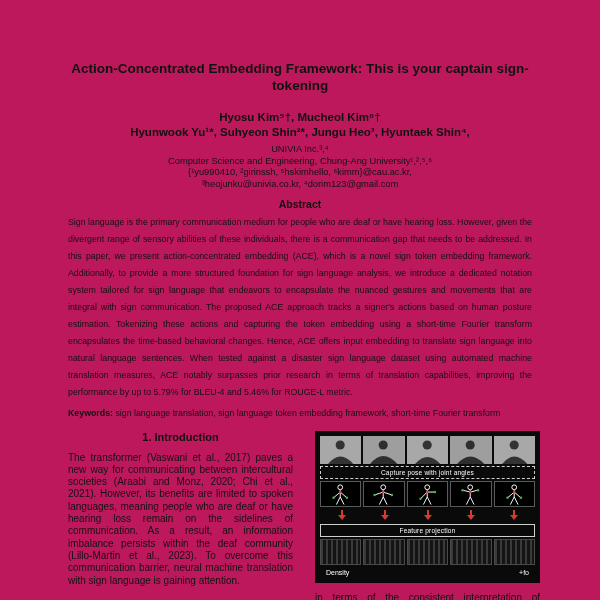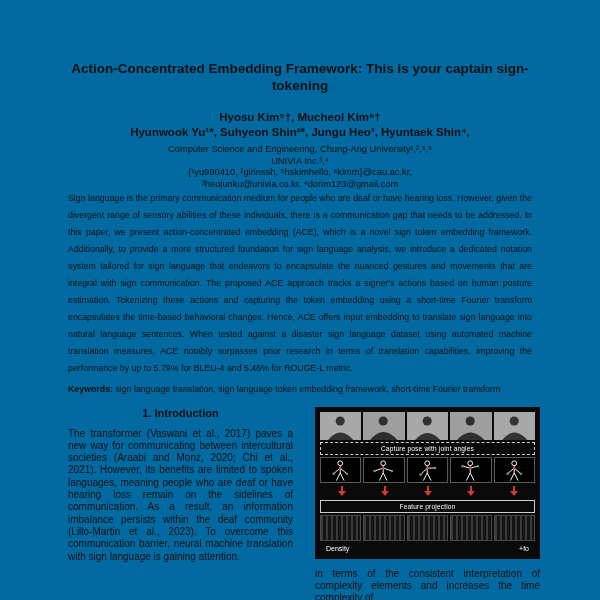--- a/index.html
+++ b/index.html
@@ -1,20 +1,20 @@
 <!DOCTYPE html>
 <html><head>
 <meta charset="utf-8">
 <style>
   * { margin: 0; padding: 0; box-sizing: border-box; }
   html, body { background: #ffffff; }
   .page {
     position: relative;
     width: 600px; height: 600px;
-    background: #0369a1;
+    background: #be185d;
     overflow: hidden;
     color: #111;
     font-family: "Liberation Sans", sans-serif;
     padding: 60px 68px 0 68px;
   }
   .title {
     font-size: 13.5px; font-weight: bold; text-align: center;
     line-height: 17px; max-width: 478px; margin: 0 auto 16px auto;
   }
   .authors { font-size: 11.5px; font-weight: bold; text-align: center; line-height: 15px; }
@@ -69,25 +69,26 @@
 
 <div class="page">
 
   <h1 class="title">Action-Concentrated Embedding Framework: This is your captain sign-tokening</h1>
 
   <div class="authors-block">
     <div class="authors">Hyosu Kim⁵†, Mucheol Kim⁶†</div>
     <div class="authors">Hyunwook Yu¹*, Suhyeon Shin²*, Jungu Heo³, Hyuntaek Shin⁴,</div>
   </div>
 
+  <div class="affil">UNIVIA Inc.³,⁴</div>
   <div class="affil">Computer Science and Engineering, Chung-Ang University¹,²,⁵,⁶</div>
-  <div class="affil">UNIVIA Inc.³,⁴</div>
   <div class="affil">{¹yu990410, ²girinssh, ⁵hskimhello, ⁶kimm}@cau.ac.kr,</div>
   <div class="affil">³heojunku@univia.co.kr, ⁴dorim123@gmail.com</div>
 
+  <div class="abstract-heading">Abstract</div>
   <p class="abstract">Sign language is the primary communication medium for people who are deaf or have hearing loss. However, given the divergent range of sensory abilities of these individuals, there is a communication gap that needs to be addressed. In this paper, we present action-concentrated embedding (ACE), which is a novel sign token embedding framework. Additionally, to provide a more structured foundation for sign language analysis, we introduce a dedicated notation system tailored for sign language that endeavors to encapsulate the nuanced gestures and movements that are integral with sign communication. The proposed ACE approach tracks a signer's actions based on human posture estimation. Tokenizing these actions and capturing the token embedding using a short-time Fourier transform encapsulates the time-based behavioral changes. Hence, ACE offers input embedding to translate sign language into natural language sentences. When tested against a disaster sign language dataset using automated machine translation measures, ACE notably surpasses prior research in terms of translation capabilities, improving the performance by up to 5.79% for BLEU-4 and 5.46% for ROUGE-L metric.</p>
 
   <p class="keywords"><b>Keywords:</b> <span>sign language translation, sign language token embedding framework, short-time Fourier transform</span></p>
 
   <div class="columns">
 
     <div class="col">
       <div class="section-heading">1.   Introduction</div>
       <p class="body-text">The transformer (Vaswani et al., 2017) paves a new way for communicating between intercultural societies (Araabi and Monz, 2020; Chi et al., 2021). However, its benefits are limited to spoken languages, meaning people who are deaf or have hearing loss remain on the sidelines of communication. As a result, an information imbalance persists within the deaf community (Lillo-Martin et al., 2023). To overcome this communication barrier, neural machine translation with sign language is gaining attention.</p>
     </div>

